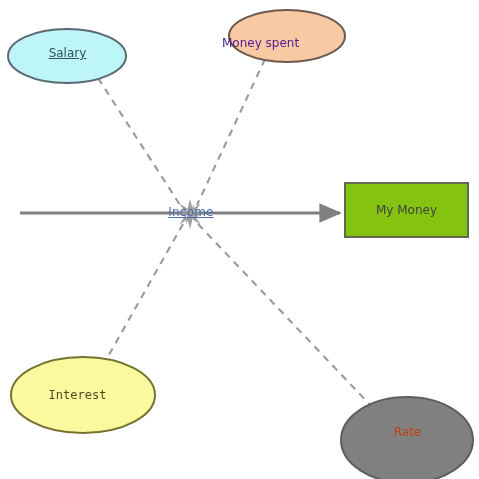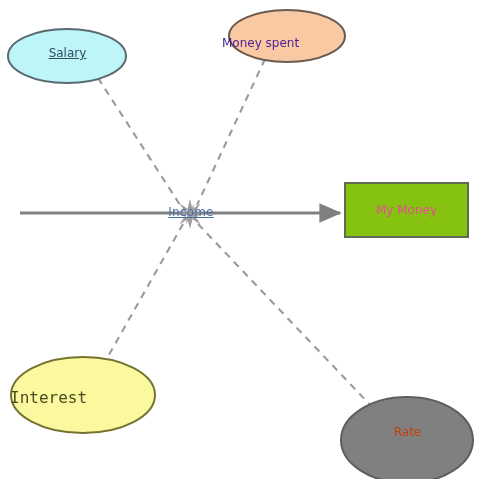--- a/index.html
+++ b/index.html
@@ -39,35 +39,36 @@
   }
   .lbl-money-spent {
     left: 222px; top: 26px; width: 130px;
     text-align: left;
     font-size: 12px;
     color: #4c1d95;
     margin-top: 10px;
   }
   .lbl-interest {
     left: 10px; top: 388px; width: 135px;
-    font-size: 16px;
+    text-align: center;
+    font-size: 12px;
     color: #4d4a1f;
     font-family: "DejaVu Sans Mono", monospace;
   }
   .lbl-rate {
     left: 340px; top: 425px; width: 135px;
     text-align: center;
     font-size: 12px;
     color: #c2410c;
   }
   .lbl-my-money {
     left: 345px; top: 203px; width: 123px;
     text-align: center;
     font-size: 12px;
-    color: #ec4899;
+    color: #404040;
   }
   .lbl-income {
     left: 158px; top: 205px; width: 66px;
     text-align: center;
     font-size: 12px;
     color: #4a6ea8;
     letter-spacing: 0.2px;
     text-decoration: underline;
   }
 </style>

